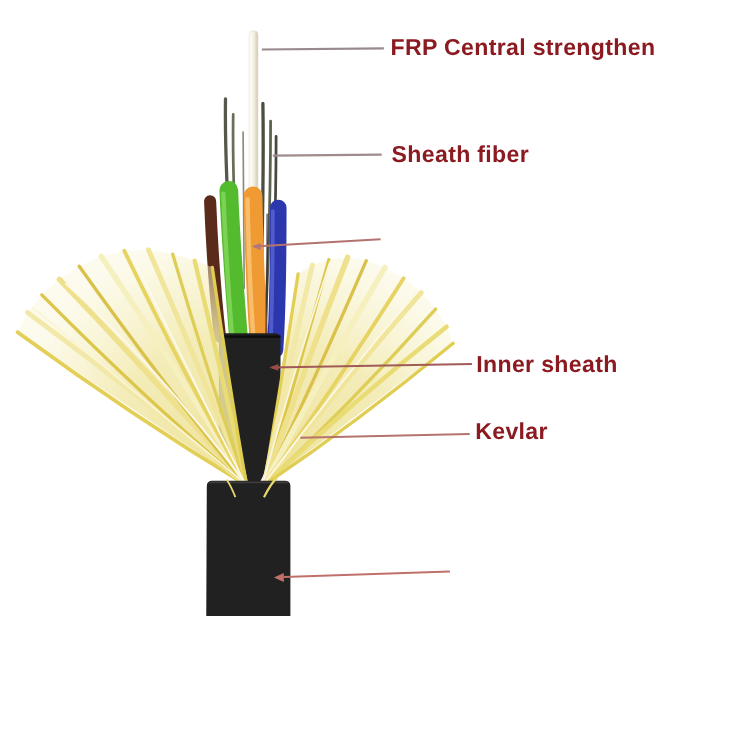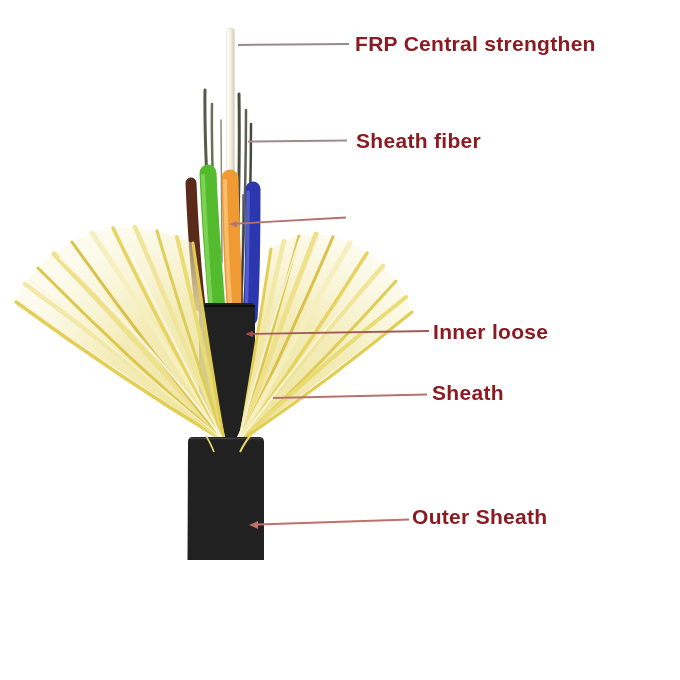--- a/index.html
+++ b/index.html
@@ -130,17 +130,16 @@
       <line x1="247" y1="334" x2="429" y2="331" stroke="#a05a58" stroke-width="1.8"></line>
       <polygon points="245,334 253,331 253,337" fill="#9c4b49"></polygon>
       <line x1="273" y1="398" x2="427" y2="394.5" stroke="#b5736e" stroke-width="1.8"></line>
       <line x1="258" y1="524.5" x2="409" y2="519.5" stroke="#c0706a" stroke-width="1.8"></line>
       <polygon points="249,525 258,521 258,529" fill="#c0706a"></polygon>
     </g>
   </svg>
 
   <div class="label" style="left:355px;top:33px">FRP Central strengthen</div>
   <div class="label" style="left:356px;top:130px">Sheath fiber</div>
-  <div class="label" style="left:433px;top:321px">Inner loose</div>
-  <div class="label" style="left:432px;top:382px">Sheath</div>
-  <div class="label" style="left:412px;top:506px">Outer Sheath</div>
+  <div class="label" style="left:433px;top:321px">Inner sheath</div>
+  <div class="label" style="left:432px;top:382px">Kevlar</div>
 
 </div>
 
 </body></html>

